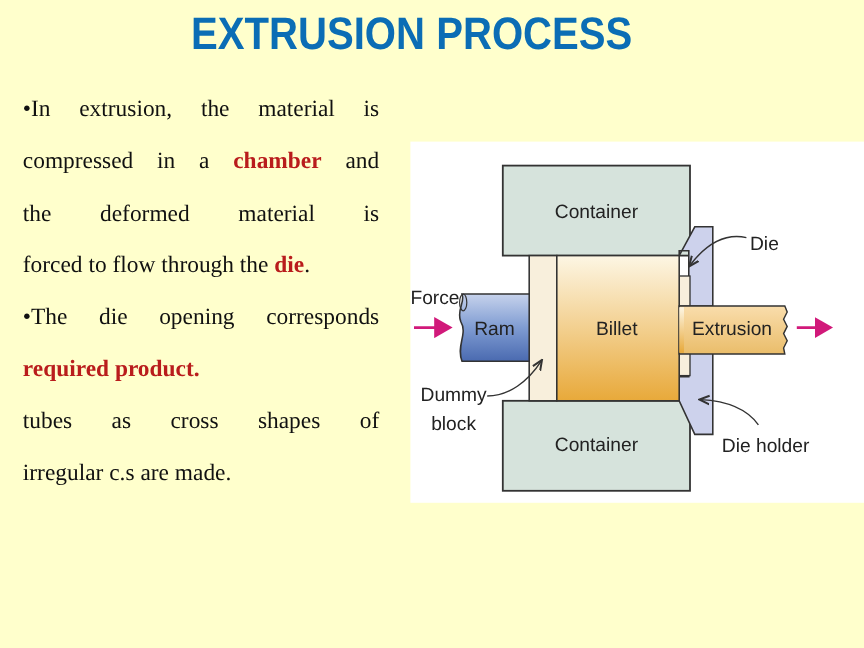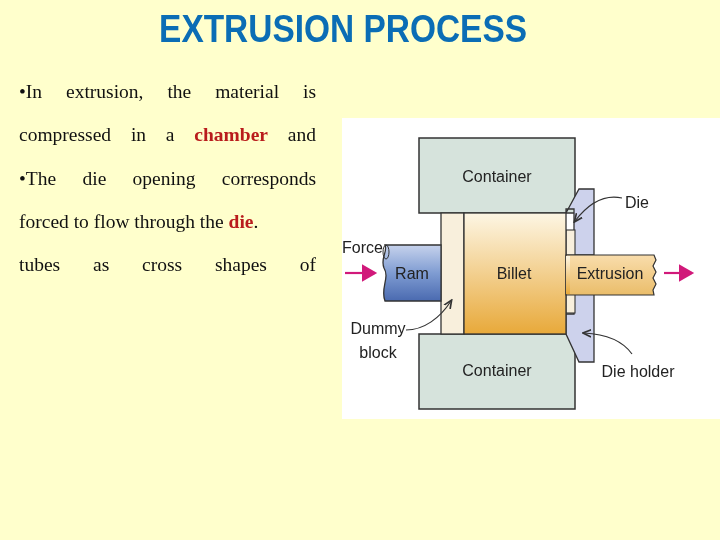--- a/index.html
+++ b/index.html
@@ -16,23 +16,26 @@
     .lbl { font-family:"Liberation Sans", sans-serif; font-size:16px; fill:#222; }
   </style>
 </head>
 <body>
 
 <div class="title"><span>EXTRUSION PROCESS</span></div>
 
 <div class="text-col">
   <span class="line"><span>•In extrusion, the material is</span></span>
   <span class="line"><span>compressed in a </span><span class="red">chamber</span><span> and</span></span>
+  <span class="line"><span>the deformed material is</span></span>
+  <span class="line last"><span>forced to flow through the </span><span class="red">die</span><span>.</span></span>
   <span class="line"><span>•The die opening corresponds</span></span>
-  <span class="line last"><span>forced to flow through the </span><span class="red">die</span><span>.</span></span>
+  <span class="line last red"><span>required product.</span></span>
   <span class="line"><span>tubes as cross shapes of</span></span>
+  <span class="line last"><span>irregular c.s are made.</span></span>
 </div>
 
 <div class="panel">
   <svg width="366" height="301" viewBox="0 0 366 301">
     <defs>
       <linearGradient id="billetGrad" x1="0" y1="0" x2="0" y2="1">
         <stop offset="0" stop-color="#fdf6e4"></stop>
         <stop offset="1" stop-color="#e8a93a"></stop>
       </linearGradient>
       <linearGradient id="ramGrad" x1="0" y1="0" x2="0" y2="1">

